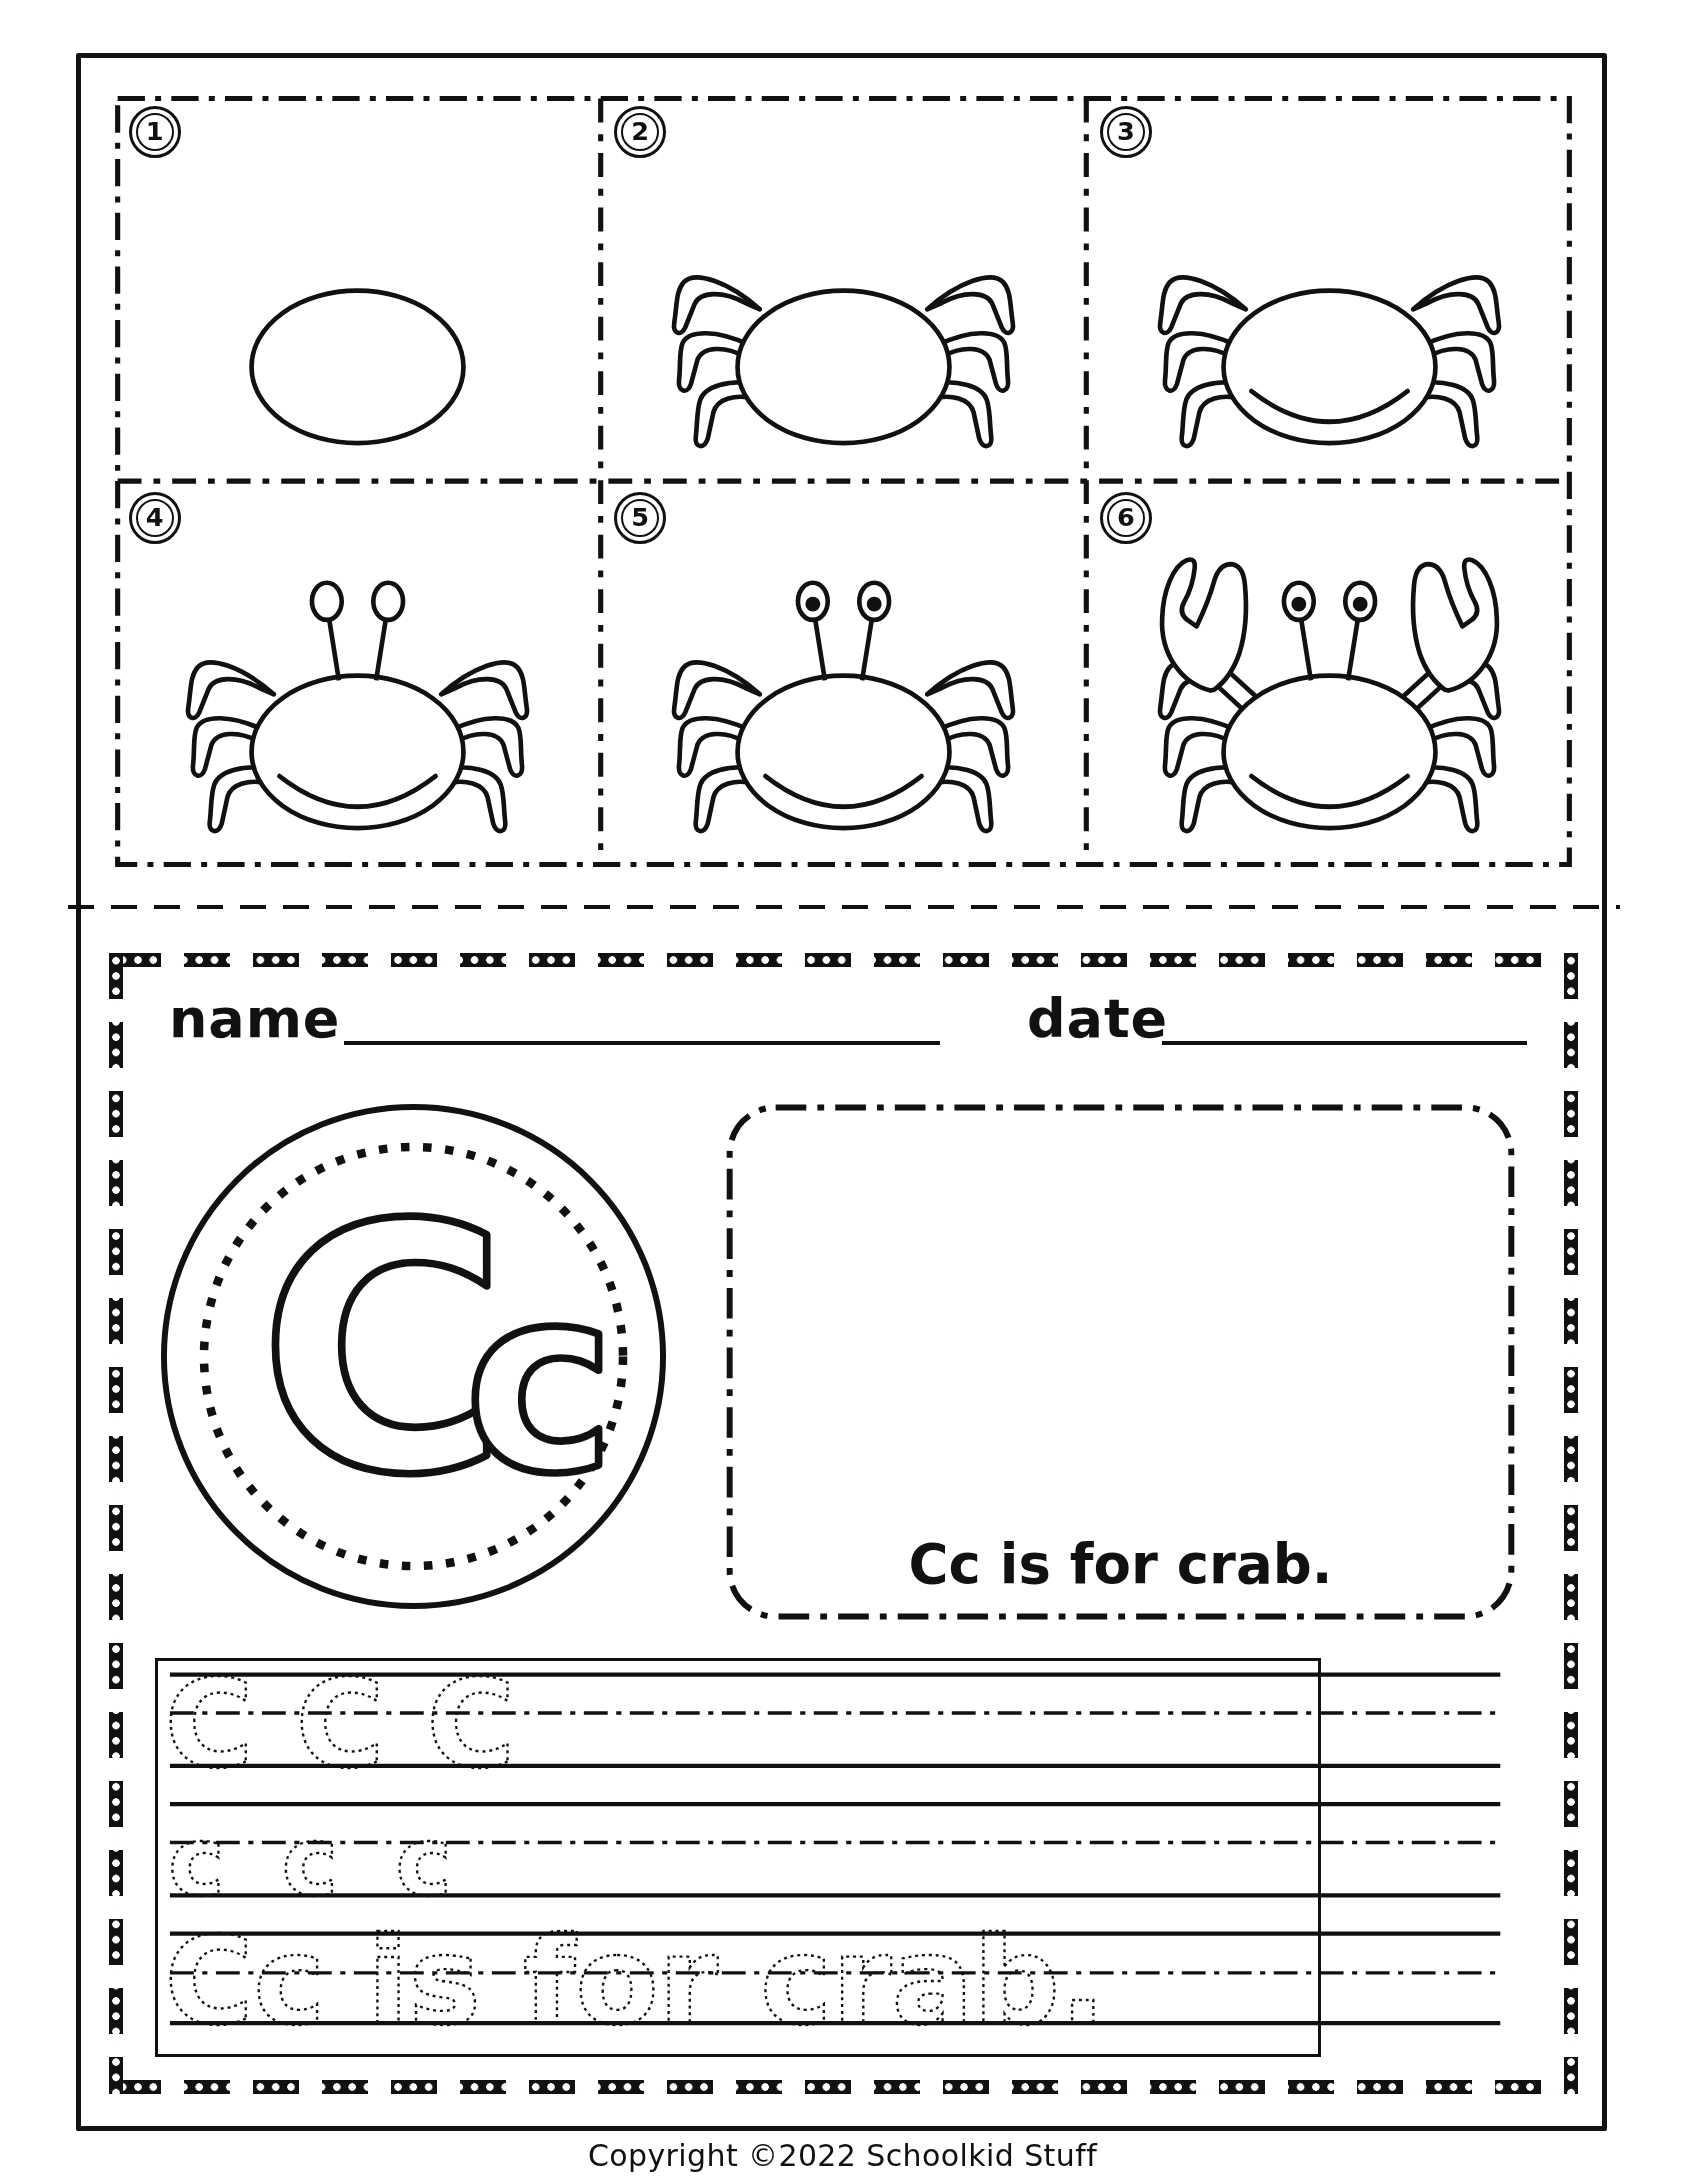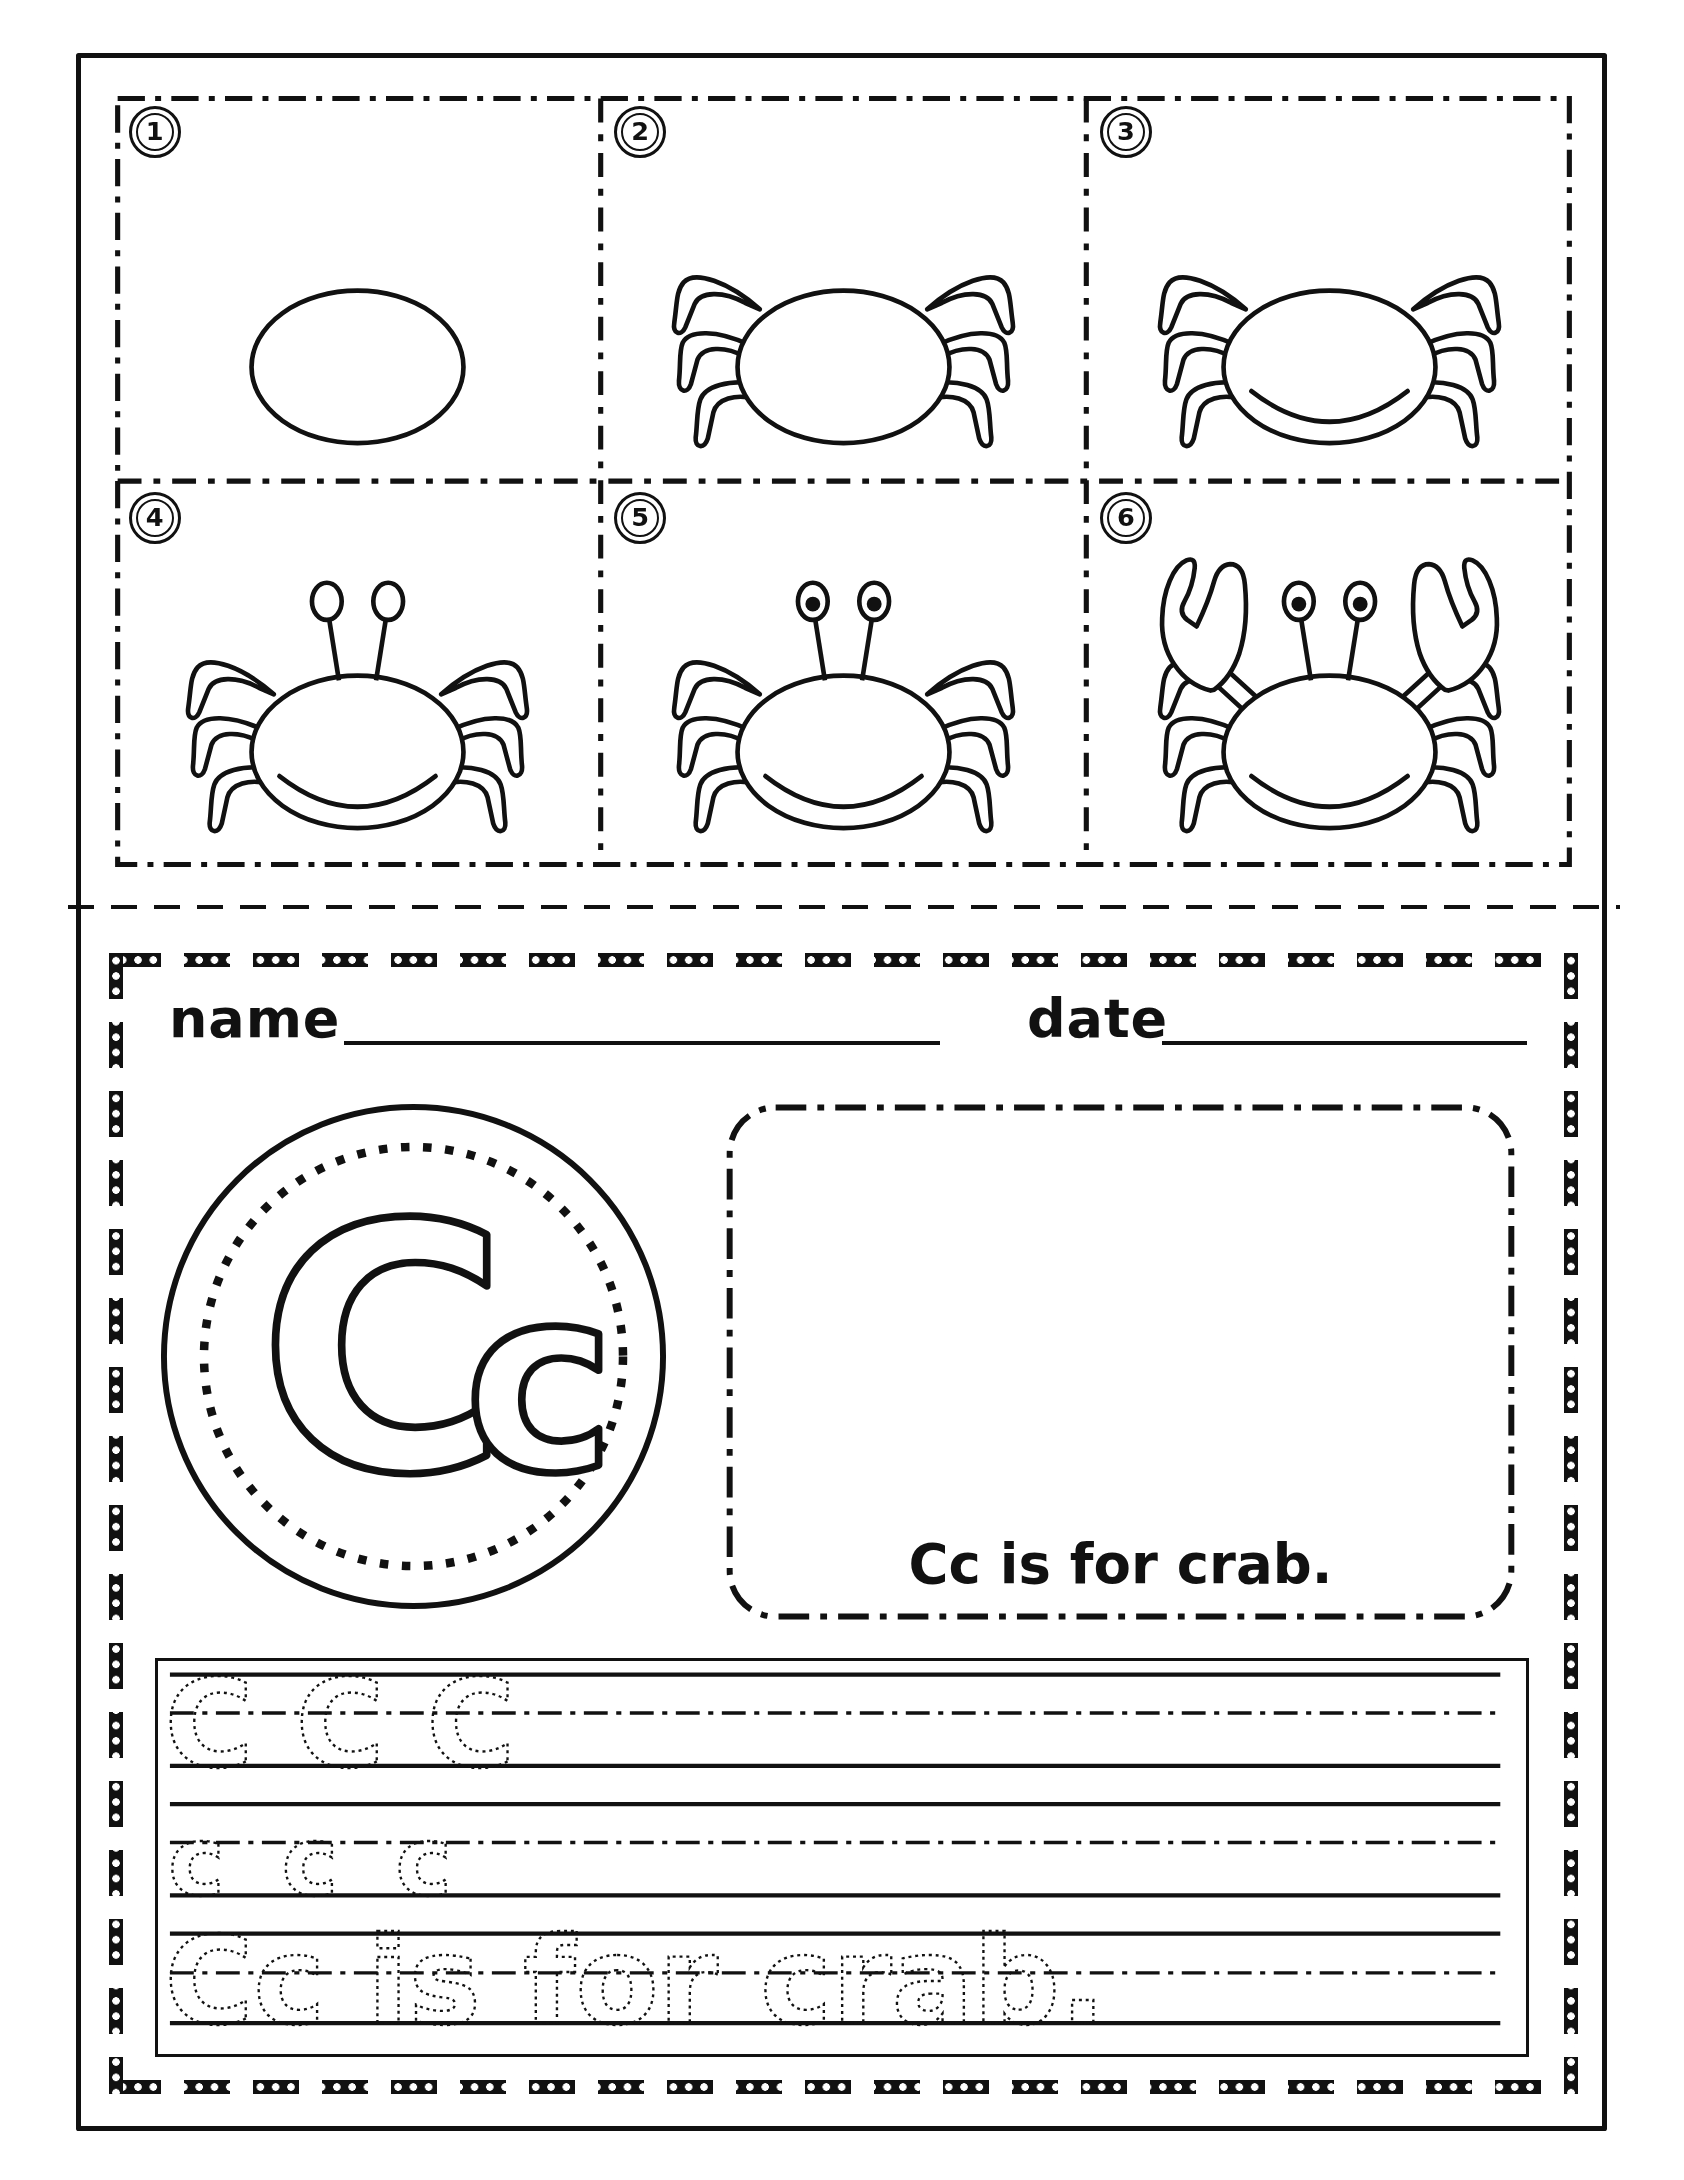--- a/index.html
+++ b/index.html
@@ -47,21 +47,21 @@
   .date-label{left:1027px;top:991px;}
   .write-line{position:absolute;height:4.3px;background:#111;}
   .name-line{left:344px;top:1041px;width:596px;}
   .date-line{left:1162px;top:1041px;width:365px;}
 
   
   .circle-svg{position:absolute;left:158px;top:1101px;}
   .box-svg{position:absolute;left:726px;top:1104px;}
 
   
-  .practice-box{position:absolute;left:155px;top:1658px;width:1374px;height:399px;
+  .practice-box{position:absolute;left:155px;top:1658px;width:1166px;height:399px;
                 border:3.4px solid #111;box-sizing:border-box;text-align:right;}
   .practice-svg{position:absolute;left:0;top:0;}
 
   .footer{position:absolute;left:0;top:2138px;width:1685px;text-align:center;
           font-size:30px;font-weight:500;letter-spacing:0.4px;}
 </style>
 </head>
 <body>
 
 <div class="page">
@@ -245,15 +245,16 @@
         <line x1="14" y1="366" x2="1576" y2="366"></line>
       </g>
       <g font-family="DejaVu Sans, sans-serif" font-weight="bold" fill="none" stroke="#111" stroke-width="2.8" stroke-dasharray="3.5 4.5">
         <text x="8" y="123" font-size="142">C C C</text>
         <text x="12" y="275" font-size="112" letter-spacing="14">c c c</text>
         <text x="8" y="425" font-size="142">Cc is for crab.</text>
       </g>
     </svg>
   </div>
 
+  <div class="footer">Copyright ©2022 Schoolkid Stuff</div>
 
 </div>
 
 
 </body></html>

